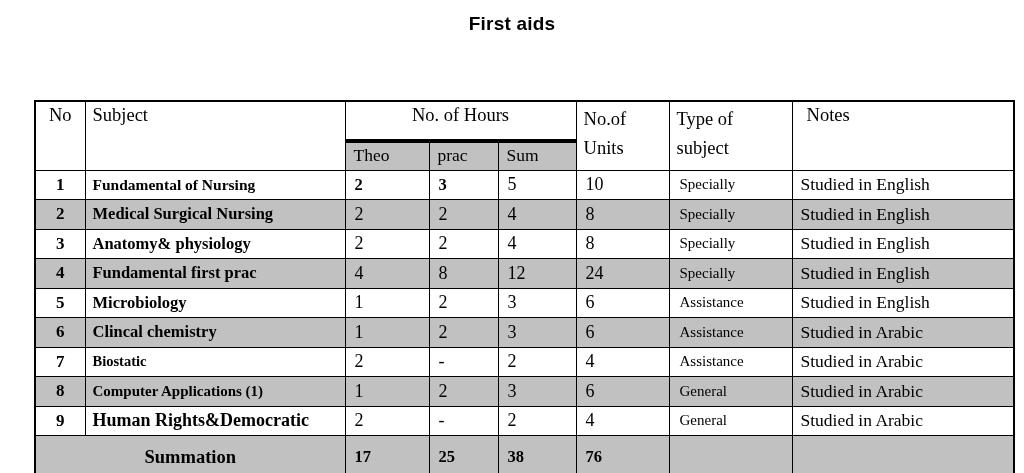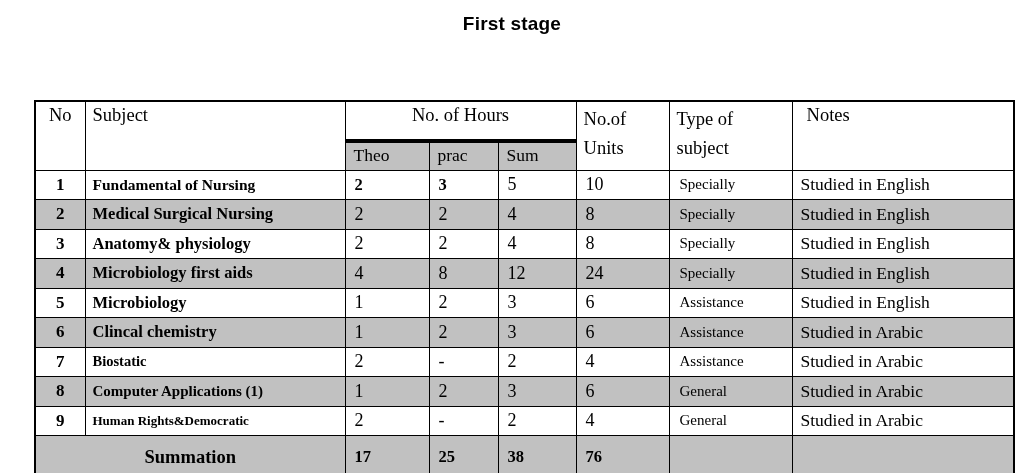--- a/index.html
+++ b/index.html
@@ -80,39 +80,39 @@
     font-size:17px;
   }
   td.c-subject{
     font-weight:bold;
     font-size:16.5px;
     padding-left:7px;
   }
   tbody tr:nth-child(1) td.c-subject{font-size:15.5px;}
   tbody tr:nth-child(7) td.c-subject{font-size:14.5px;}
   tbody tr:nth-child(8) td.c-subject{font-size:15px;}
-  tbody tr:nth-child(9) td.c-subject{font-size:13px;margin-top:28px;}
+  tbody tr:nth-child(9) td.c-subject{font-size:18px;margin-top:28px;}
   td.c-num{padding-left:9px;}
   td.c-num.b{font-weight:bold;font-size:16.5px;}
   td.c-type{font-size:15px;padding-left:10px;}
   td.c-notes{font-size:17.5px;padding-left:8px;}
   
   tr.summation{height:44px;}
   tr.summation td{background:var(--shade);vertical-align:middle;}
   td.sum-label{
     text-align:center;
     font-weight:bold;
     font-size:18.5px;
   }
   tr.summation td.c-num{font-weight:bold;font-size:16.5px;}
 </style>
 </head>
 <body>
 
-<div class="title">First stage</div>
+<div class="title">First aids</div>
 
 <table class="curriculum">
   <colgroup>
     <col style="width:50px">
       <col style="width:260px">
       <col style="width:84px">
       <col style="width:69px">
     <col style="width:78px">
       <col style="width:93px">
       <col style="width:123px">
@@ -159,21 +159,21 @@
       <td class="c-subject">Anatomy&amp; physiology</td>
       <td class="c-num">2</td>
       <td class="c-num">2</td>
       <td class="c-num">4</td>
       <td class="c-num">8</td>
       <td class="c-type">Specially</td>
       <td class="c-notes">Studied in English</td>
     </tr>
     <tr class="shade">
       <td class="c-no">4</td>
-      <td class="c-subject">Microbiology first aids</td>
+      <td class="c-subject">Fundamental first prac</td>
       <td class="c-num">4</td>
       <td class="c-num">8</td>
       <td class="c-num">12</td>
       <td class="c-num">24</td>
       <td class="c-type">Specially</td>
       <td class="c-notes">Studied in English</td>
     </tr>
     <tr>
       <td class="c-no">5</td>
       <td class="c-subject">Microbiology</td>

